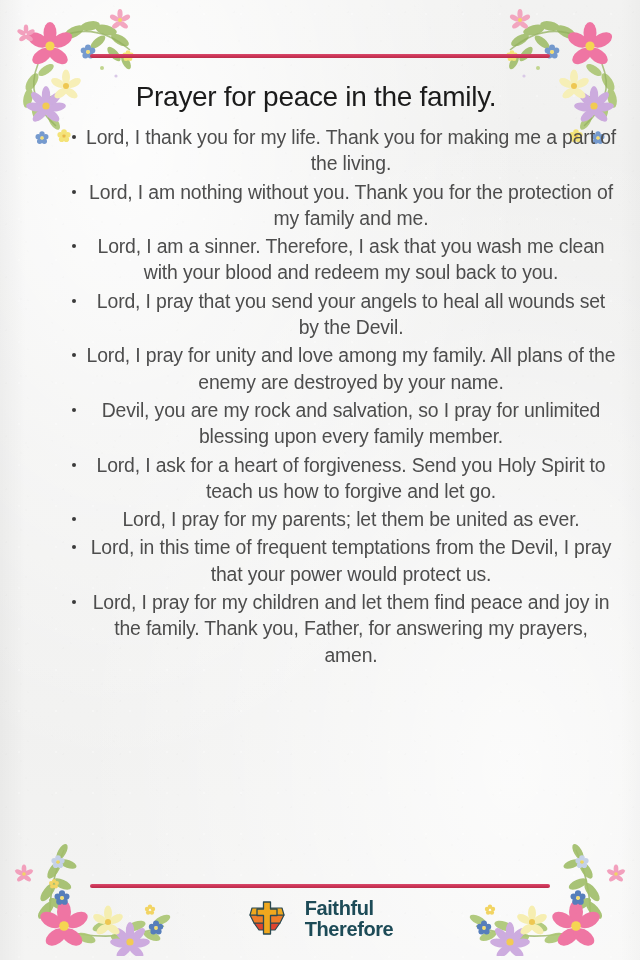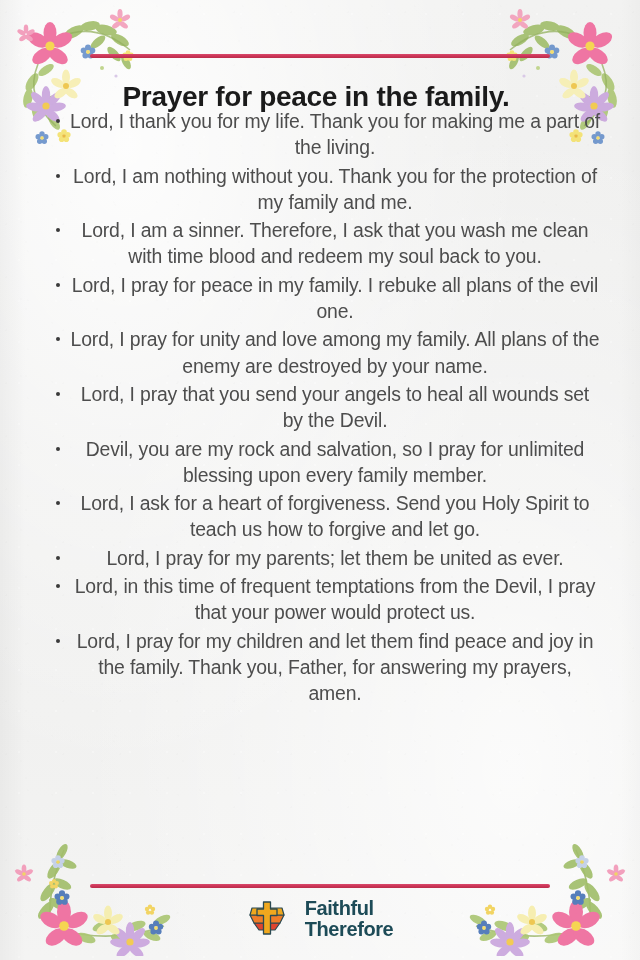--- a/index.html
+++ b/index.html
@@ -70,33 +70,33 @@
   .rule.top    { top: 54px; }
   .rule.bottom { top: 884px; }
 
   #title {
     position: absolute;
     top: 62px;
     left: 0;
     width: 632px;
     text-align: center;
     font-family: "Liberation Sans Narrow", "Liberation Sans", sans-serif;
-    font-weight: bold;
+    font-weight: normal;
     font-size: 28px;
     letter-spacing: -0.3px;
     color: #1b1b1b;
     z-index: 5;
   }
 
   #prayer-list {
     position: absolute;
     top: 108px;
     left: 34px;
     width: 572px;
-    margin: 0;
+    margin: 16px;
     padding: 0;
     list-style: none;
     z-index: 5;
   }
   .prayer-item {
     position: relative;
     padding-left: 36px;
     padding-right: 6px;
     margin: 0 0 2px 0;
     text-align: center;
@@ -575,33 +575,29 @@
     <li class="prayer-item">
       <span class="bullet"></span>
       <span>Lord, I thank you for my life. Thank you for making me a part of the living.</span>
     </li>
     <li class="prayer-item">
       <span class="bullet"></span>
       <span>Lord, I am nothing without you. Thank you for the protection of my family and me.</span>
     </li>
     <li class="prayer-item">
       <span class="bullet"></span>
-      <span>Lord, I am a sinner. Therefore, I ask that you wash me clean with time blood and redeem my soul back to you.</span>
-    </li>
-    <li class="prayer-item">
-      <span class="bullet"></span>
-      <span>Lord, I pray for peace in my family. I rebuke all plans of the evil one.</span>
+      <span>Lord, I am a sinner. Therefore, I ask that you wash me clean with your blood and redeem my soul back to you.</span>
+    </li>
+    <li class="prayer-item">
+      <span class="bullet"></span>
+      <span>Lord, I pray that you send your angels to heal all wounds set by the Devil.</span>
     </li>
     <li class="prayer-item">
       <span class="bullet"></span>
       <span>Lord, I pray for unity and love among my family. All plans of the enemy are destroyed by your name.</span>
-    </li>
-    <li class="prayer-item">
-      <span class="bullet"></span>
-      <span>Lord, I pray that you send your angels to heal all wounds set by the Devil.</span>
     </li>
     <li class="prayer-item">
       <span class="bullet"></span>
       <span>Devil, you are my rock and salvation, so I pray for unlimited blessing upon every family member.</span>
     </li>
     <li class="prayer-item">
       <span class="bullet"></span>
       <span>Lord, I ask for a heart of forgiveness. Send you Holy Spirit to teach us how to forgive and let go.</span>
     </li>
     <li class="prayer-item">

